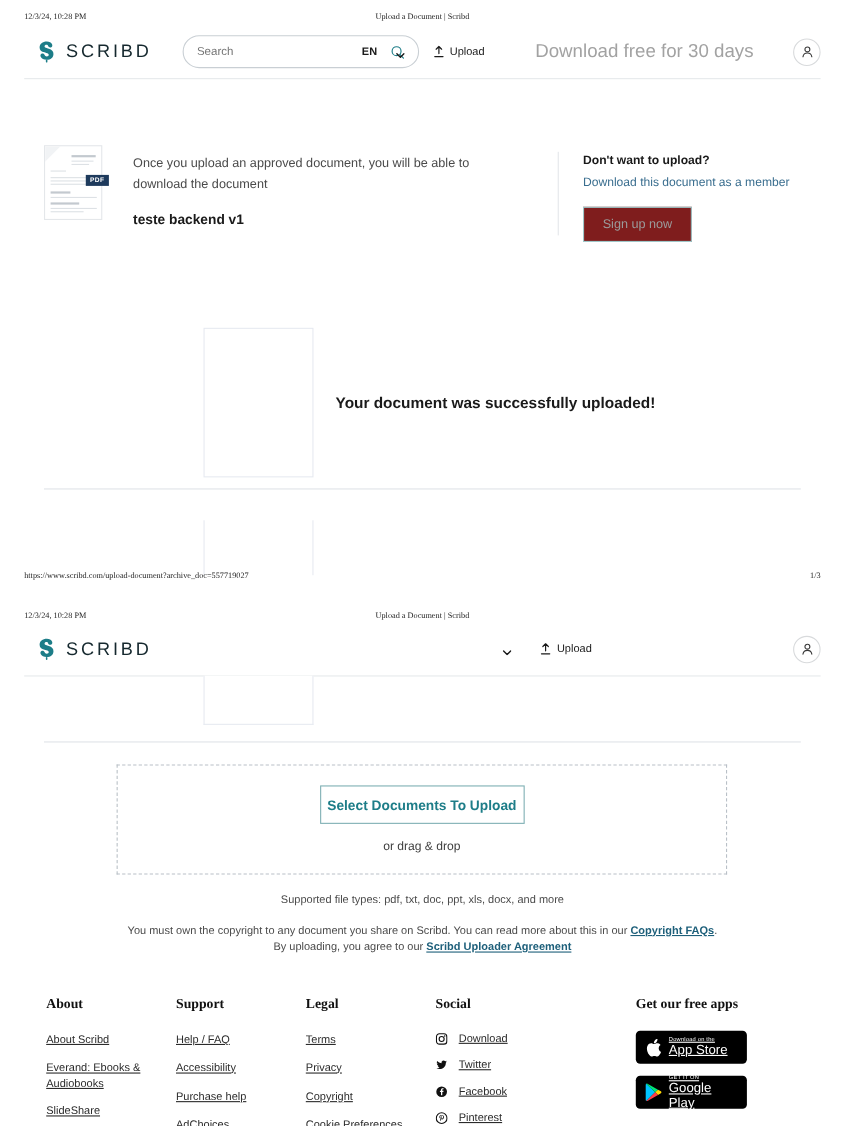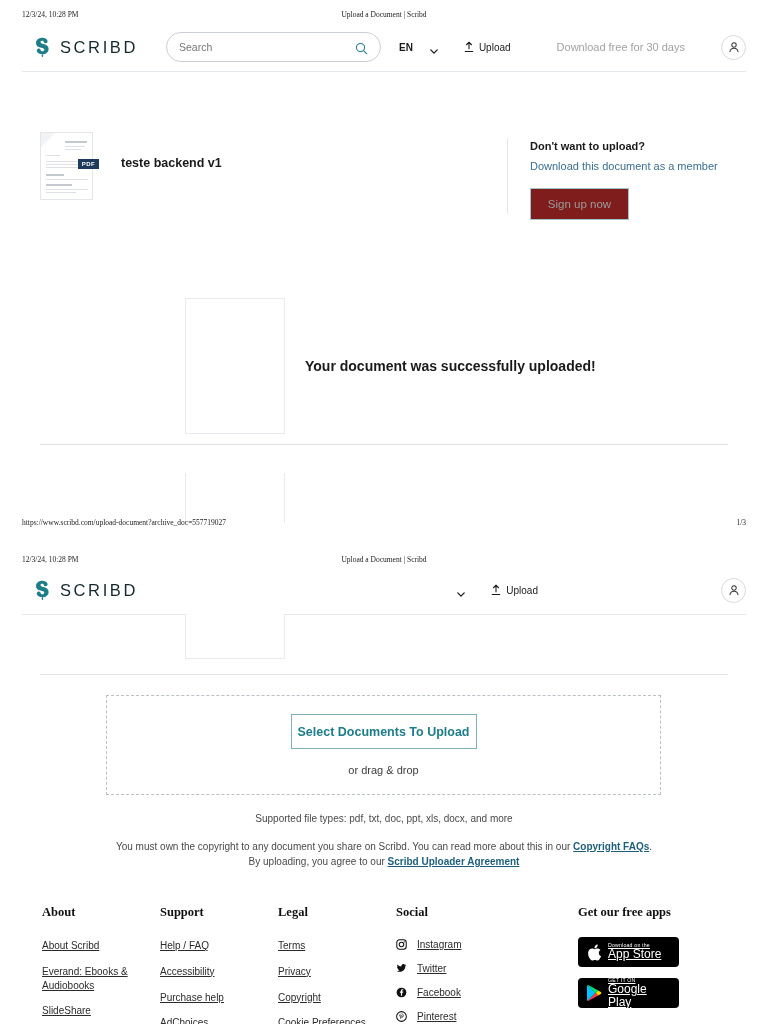--- a/index.html
+++ b/index.html
@@ -96,21 +96,21 @@
     display: flex;
     align-items: center;
     gap: 5px;
     font-size: 10px;
     color: #1a1a1a;
     margin-right: 46px;
     font-weight: 400;
   }
   .upload-icon { width: 10px; height: 12px; }
   .dl-free {
-    font-size: 11px;
+    font-size: 17px;
     color: #a2a2a2;
     margin-right: 36px;
     white-space: nowrap;
   }
   .avatar {
     width: 25px; height: 25px;
     border-radius: 50%;
     border: 1px solid #d8dadc;
     display: flex; align-items: center; justify-content: center;
   }
@@ -394,20 +394,21 @@
         <div class="ln" style="top:34px; width:36px"></div>
         <div class="hd" style="top:41px; width:18px"></div>
         <div class="ln" style="top:46px; width:42px"></div>
         <div class="hd" style="top:51px; width:26px"></div>
         <div class="ln" style="top:56px; width:42px"></div>
         <div class="ln" style="top:59px; width:30px"></div>
       </div>
       <span class="pdf-badge">PDF</span>
     </div>
     <div class="notice-text">
+      <div class="notice-line">Once you upload an approved document, you will be able to download the document</div>
       <div class="doc-title">teste backend v1</div>
     </div>
     <div class="notice-divider"></div>
     <div class="member-col">
       <div class="member-title">Don't want to upload?</div>
       <div class="member-sub">Download this document as a member</div>
       <button class="signup-btn">Sign up now</button>
     </div>
   </div>
 
@@ -519,21 +520,21 @@
       </div>
 
       <div class="fcol social">
         <div class="fcol-title">Social</div>
         <a class="social-item" href="#">
           <svg viewBox="0 0 14 14">
             <rect x="1" y="1" width="12" height="12" rx="3.4" fill="none" stroke="#111" stroke-width="1.3"></rect>
             <circle cx="7" cy="7" r="2.9" fill="none" stroke="#111" stroke-width="1.3"></circle>
             <circle cx="10.5" cy="3.6" r="0.85" fill="#111"></circle>
           </svg>
-          <span>Instagram</span>
+          <span>Download</span>
         </a>
         <a class="social-item" href="#">
           <svg viewBox="0 0 14 14">
             <path d="M13 2.6c-.45.2-.93.33-1.43.4.51-.31.9-.8 1.09-1.38-.48.29-1.01.49-1.58.6a2.48 2.48 0 0 0-4.23 2.27A7.05 7.05 0 0 1 1.73 1.9a2.5 2.5 0 0 0 .77 3.32 2.44 2.44 0 0 1-1.12-.31v.03c0 1.2.85 2.2 1.98 2.43-.36.1-.75.12-1.11.05a2.49 2.49 0 0 0 2.32 1.73A4.99 4.99 0 0 1 1 10.17a7.02 7.02 0 0 0 3.8 1.12c4.57 0 7.06-3.79 7.06-7.07v-.32c.49-.35.9-.79 1.14-1.3z" fill="#111"></path>
           </svg>
           <span>Twitter</span>
         </a>
         <a class="social-item" href="#">
           <svg viewBox="0 0 14 14">
             <circle cx="7" cy="7" r="6.2" fill="#111"></circle>

